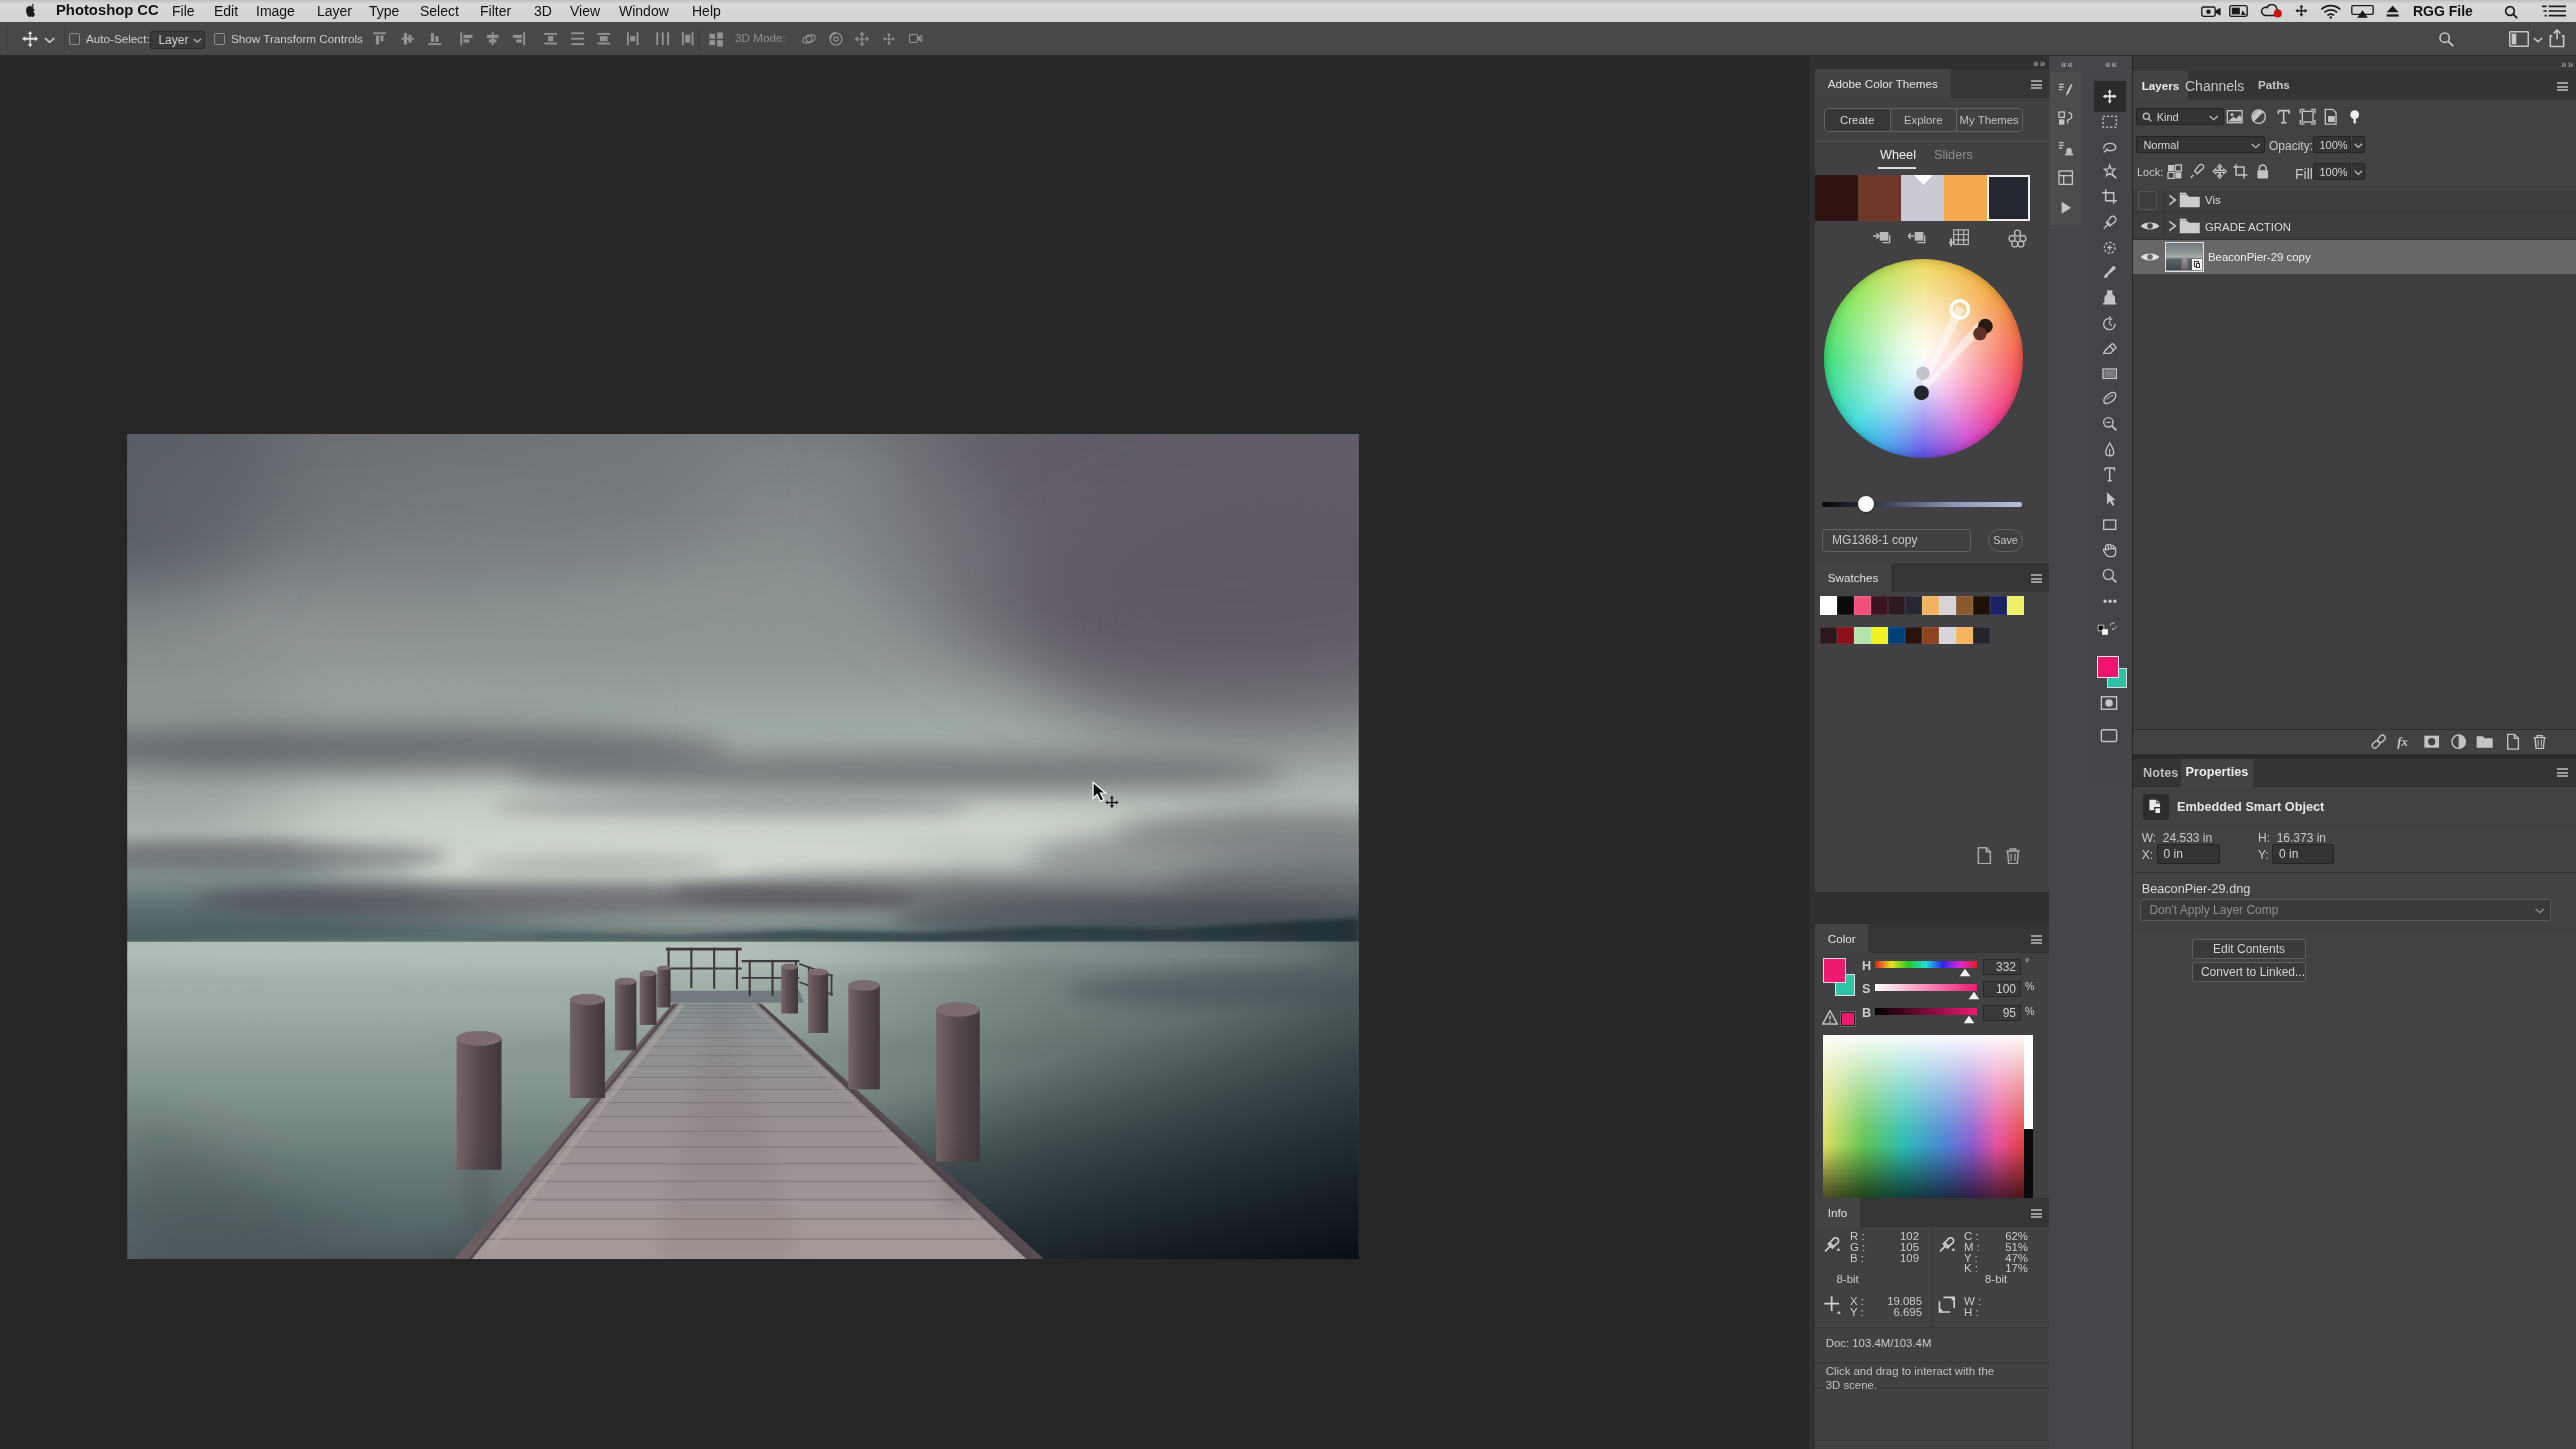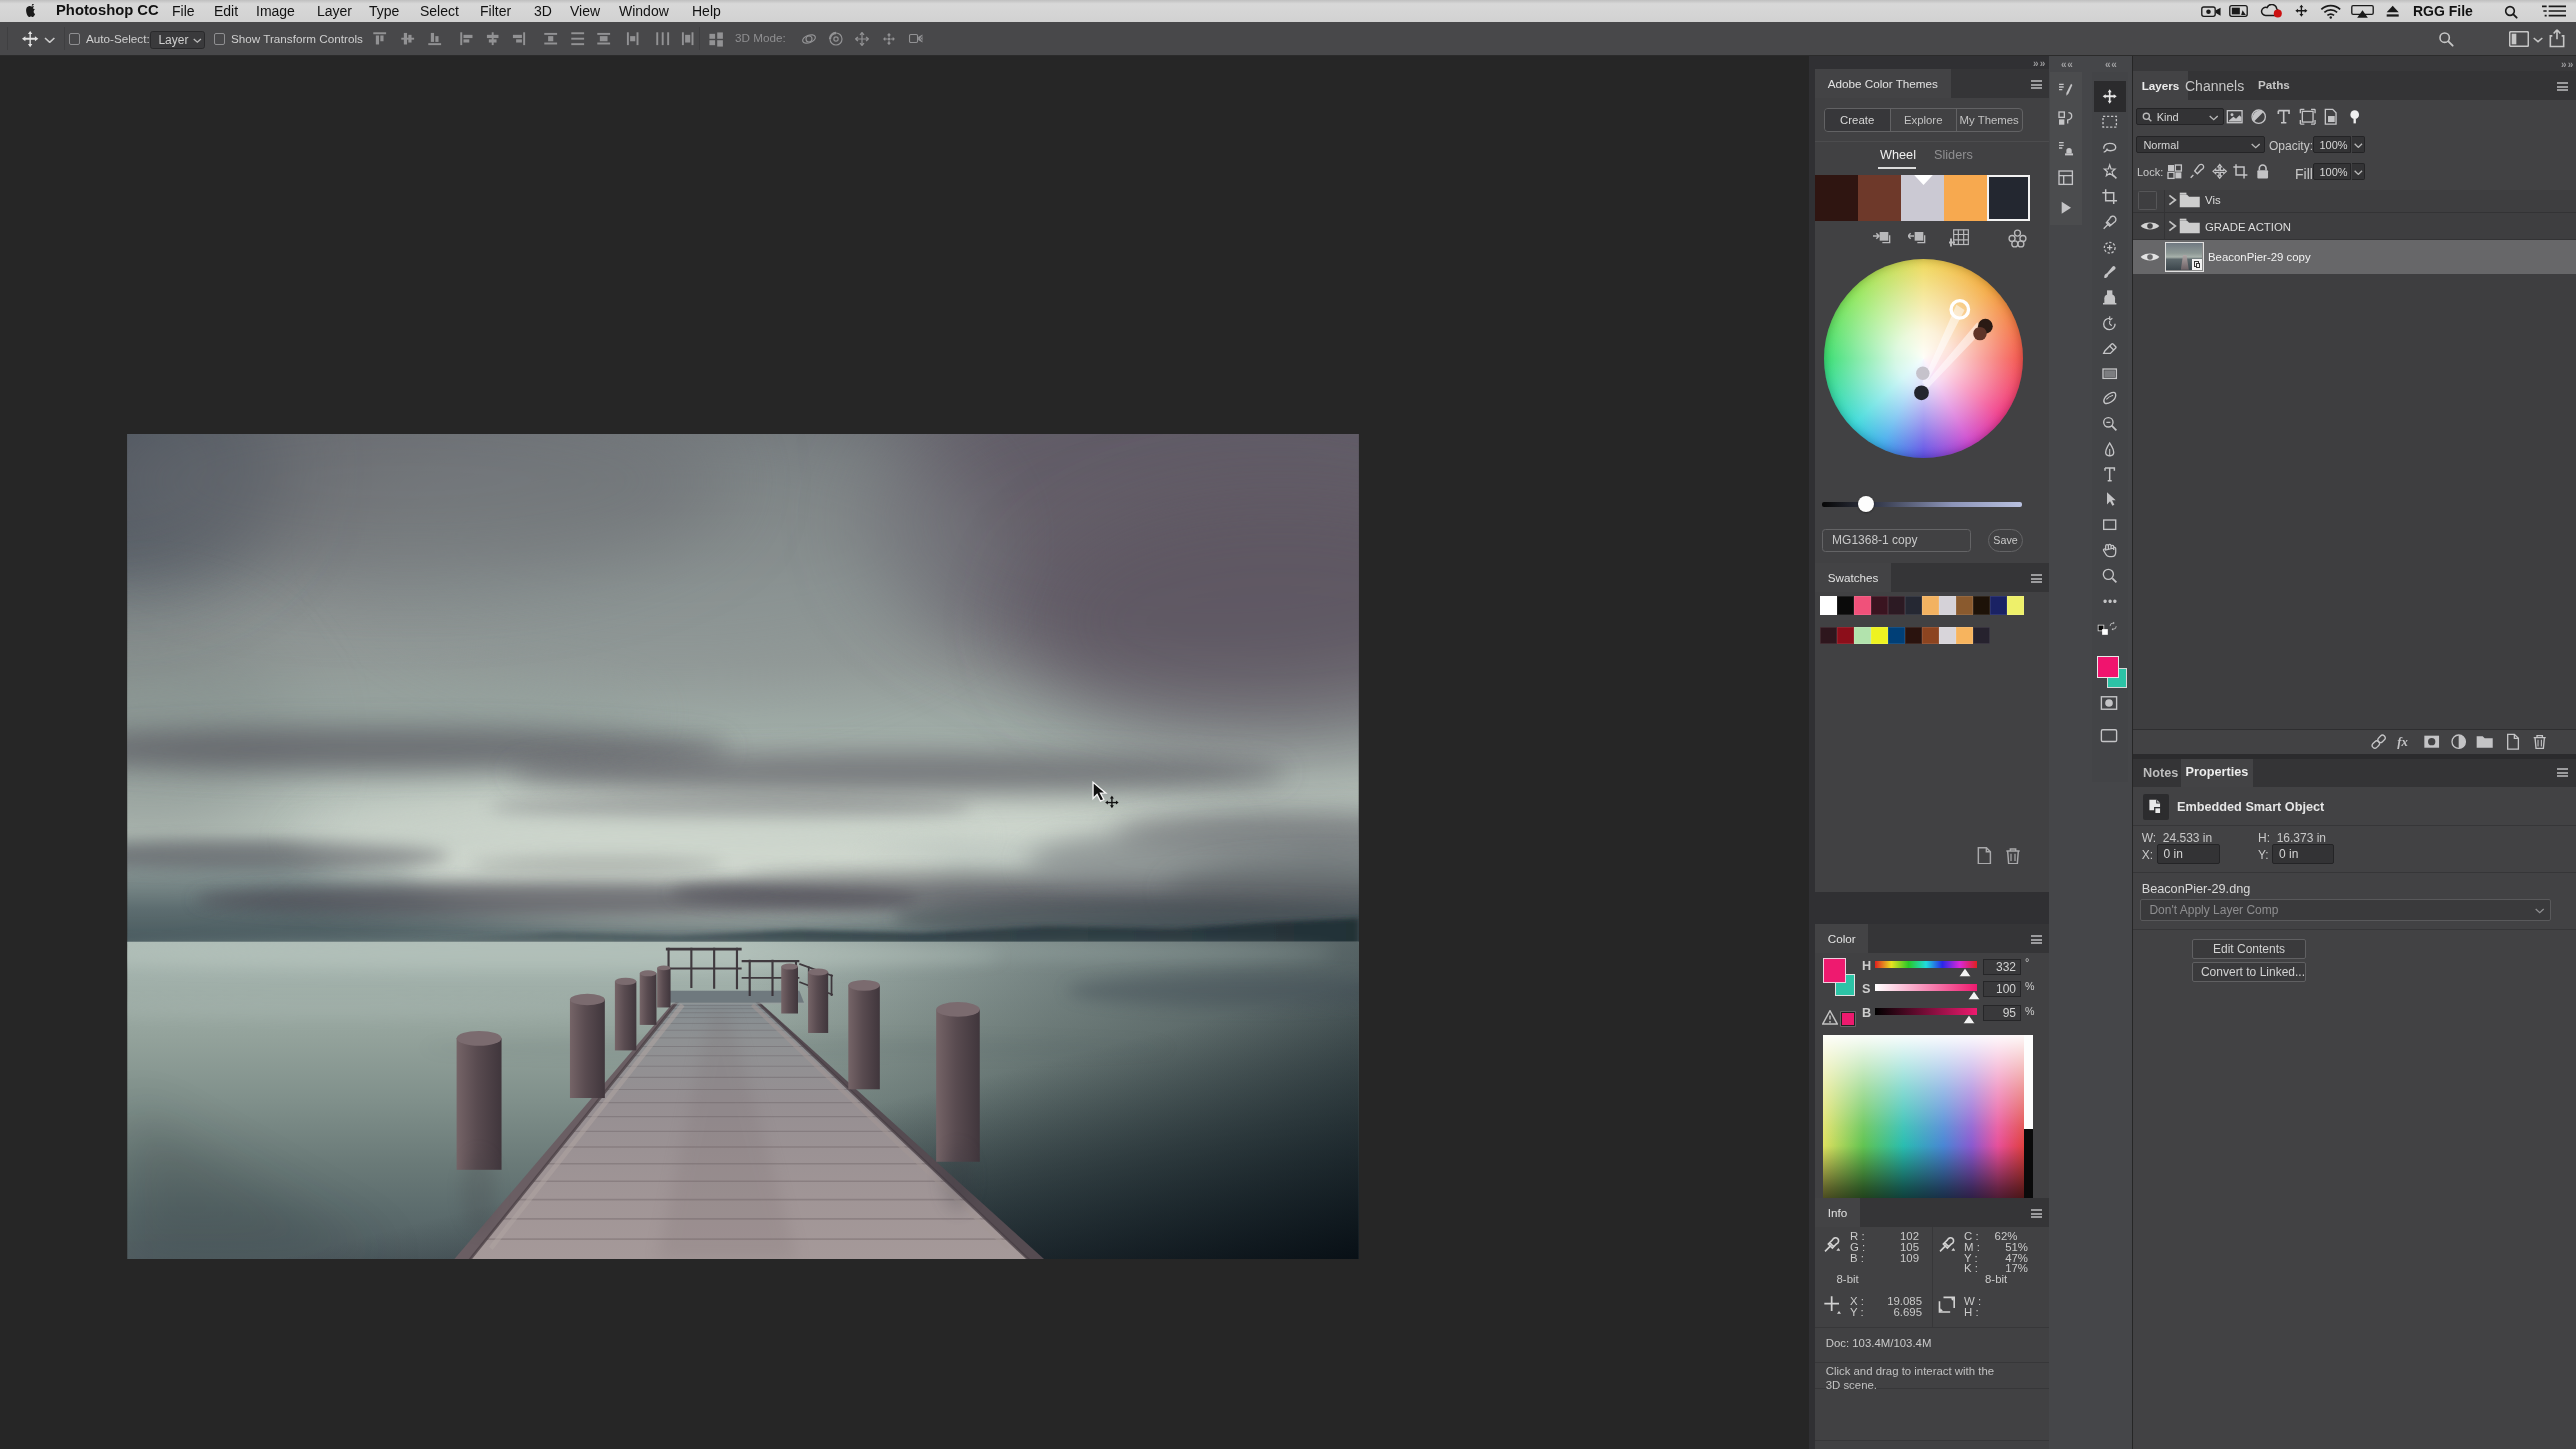--- a/index.html
+++ b/index.html
@@ -616,21 +616,21 @@
   <div class="txt" style="left:35px;top:43px">G :</div>
     <div class="txt abs" style="left:60px;top:43px;width:44px;text-align:right">105</div>
   <div class="txt" style="left:35px;top:54px">B :</div>
     <div class="txt abs" style="left:60px;top:54px;width:44px;text-align:right">109</div>
   <div class="txt" style="left:21.5px;top:75px">8-bit</div>
   <svg class="abs" style="left:123px;top:38px" width="17.4" height="17.4" viewBox="0 0 26 26">
     <path d="M3 23 L12 14 M10 10 L16 16 M14 6 C16 2 20 2 22 4 C24 6 24 10 20 12 L14 18 L8 12 Z" fill="none" stroke="#d2d2d2" stroke-width="2.4"></path>
     <path d="M20 22 l3 -4 l3 4 z" fill="#d2d2d2"></path>
   </svg>
   <div class="txt" style="left:149px;top:32px">C :</div>
-    <div class="txt abs" style="left:169px;top:32px;width:44px;text-align:center">62%</div>
+    <div class="txt abs" style="left:169px;top:32px;width:44px;text-align:right">62%</div>
   <div class="txt" style="left:149px;top:43px">M :</div>
     <div class="txt abs" style="left:169px;top:43px;width:44px;text-align:right">51%</div>
   <div class="txt" style="left:149px;top:54px">Y :</div>
     <div class="txt abs" style="left:169px;top:54px;width:44px;text-align:right">47%</div>
   <div class="txt" style="left:149px;top:64px">K :</div>
     <div class="txt abs" style="left:169px;top:64px;width:44px;text-align:right">17%</div>
   <div class="txt" style="left:170px;top:75px">8-bit</div>
   <svg class="abs" style="left:8px;top:97px" width="20" height="20" viewBox="0 0 30 30">
     <path d="M13 2 V24 M2 13 H24" stroke="#d2d2d2" stroke-width="2.6"></path>
     <path d="M21 28 l3 -4 l3 4 z" fill="#d2d2d2"></path>

